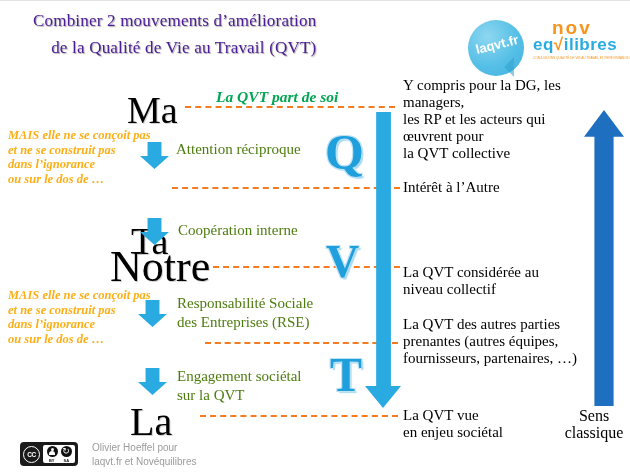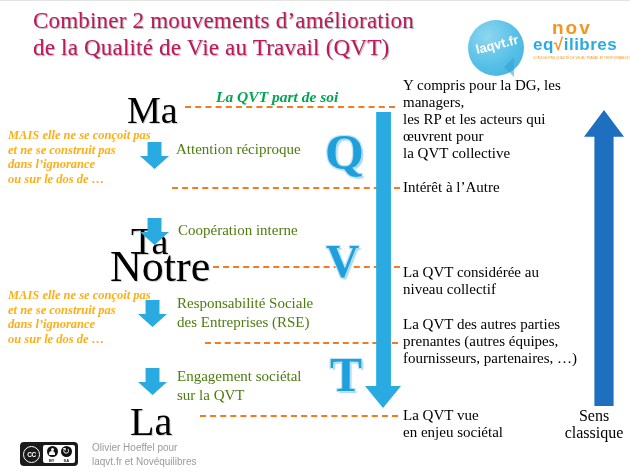--- a/index.html
+++ b/index.html
@@ -1,21 +1,21 @@
 <!DOCTYPE html>
 <html><head>
 <meta charset="utf-8">
 <style>
   html,body{margin:0;padding:0;background:#fff;}
   .stage{position:relative;width:630px;height:473px;background:#fff;overflow:hidden;
          border-top:1px solid #e3e3e3;font-family:"Liberation Serif",serif;}
   .abs{position:absolute;}
 
-  .title{left:33px;top:6px;font-size:23px;line-height:27px;color:#be185d;
-         text-shadow:1px 1px 1px rgba(110,110,110,.55);letter-spacing:.2px;}
+  .title{left:33px;top:6px;font-size:17px;line-height:27px;color:#4c1d95;
+         text-shadow:1px 1px 1px rgba(110,110,110,.55);letter-spacing:.2px;text-align:right;}
 
   
   .bubble{left:468px;top:19px;width:56px;height:56px;border-radius:50%;
           background:radial-gradient(circle at 35% 30%, #8ed7f0 0%, #56bfe6 55%, #3fb2e0 100%);}
   .bubble .txt{position:absolute;left:6px;top:17px;width:46px;text-align:center;
           transform:rotate(-14deg);color:#fff;font-family:"Liberation Sans",sans-serif;
           font-weight:bold;font-size:13px;}
   .bubble .fold{position:absolute;right:3px;bottom:2px;width:0;height:0;
           border-left:14px solid transparent;border-top:14px solid #2fa3cf;transform:rotate(225deg);opacity:.55;}
   .brand{left:533px;top:18px;width:97px;font-family:"Liberation Sans",sans-serif;}

